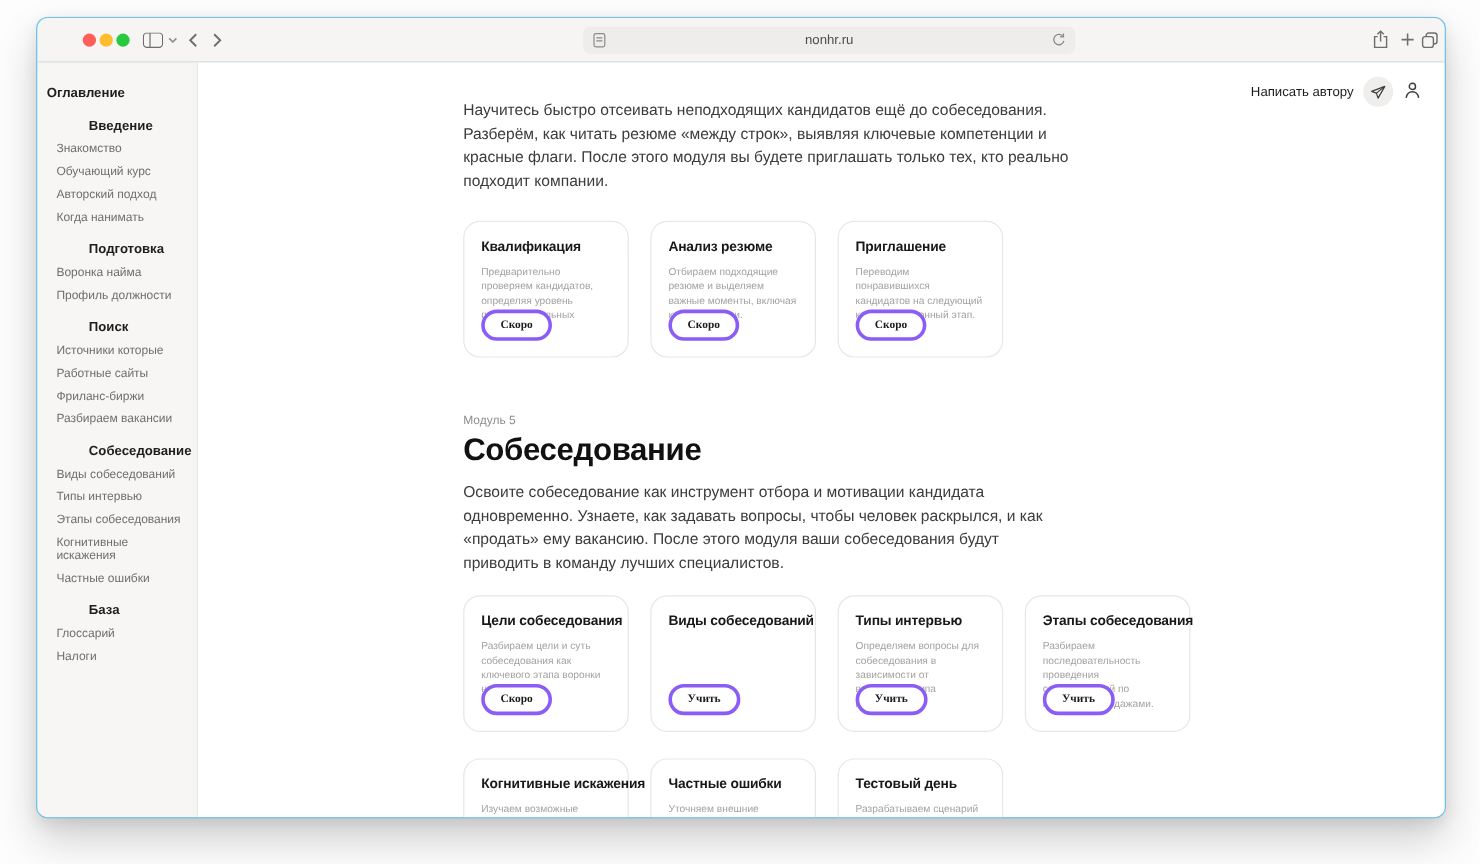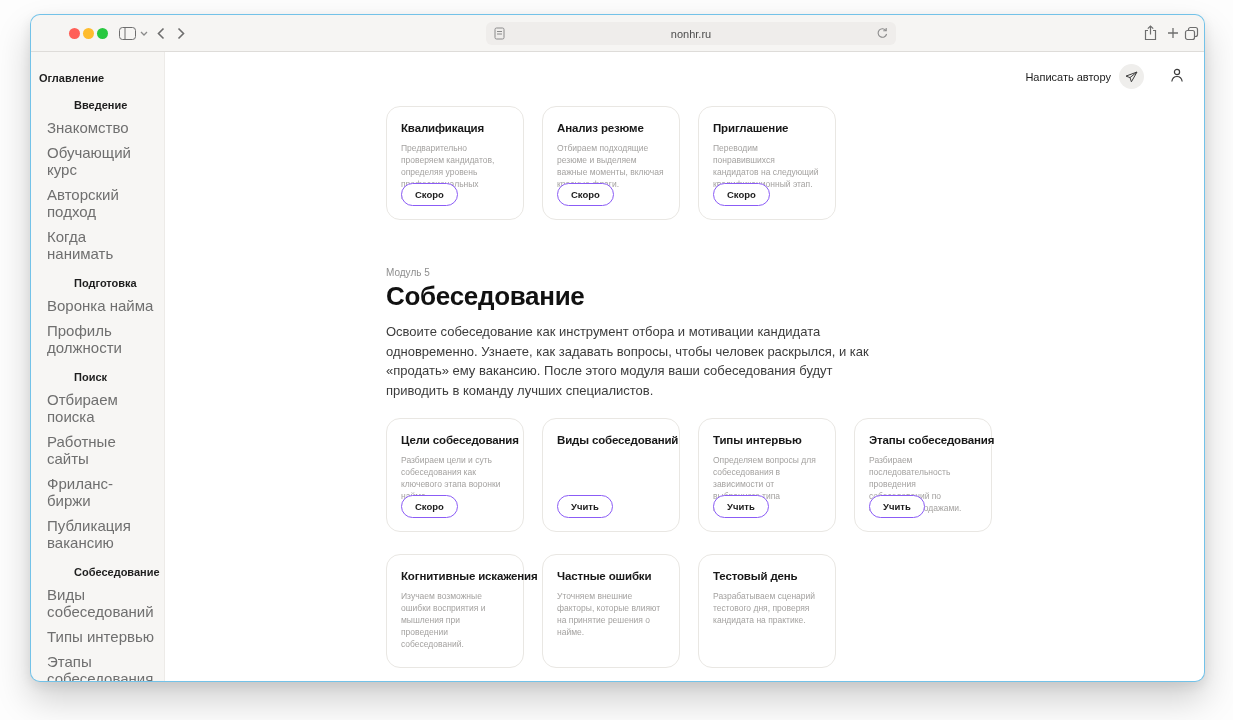--- a/index.html
+++ b/index.html
@@ -35,25 +35,25 @@
   .urlbar .lead-icon { position: absolute; left: 8px; top: 5px; }
   .urlbar .reload-icon { position: absolute; right: 8px; top: 5px; }
   
   .page { position: absolute; left: 0; top: 37px; right: 0; bottom: 0; display: flex; }
   .sidebar {
     width: 134px; background: #f7f6f4; border-right: 1px solid #edebe8;
     padding: 20px 8px 0 8px; flex-shrink: 0; overflow: hidden;
   }
   .toc-title { font-size: 11px; font-weight: bold; color: #1e1e1e; }
   .toc-group-label { font-size: 11px; font-weight: bold; color: #1e1e1e; margin-top: 15px; padding-left: 35px; }
-  .toc-item { font-size: 15px; color: #6f6f6f; margin-top: 8px; padding-left: 8px; cursor: pointer; }
+  .toc-item { font-size: 10px; color: #6f6f6f; margin-top: 8px; padding-left: 8px; cursor: pointer; }
   .main { flex: 1; background: #fff; position: relative; overflow: hidden; }
   
   .hdr-actions {
-    position: absolute; top: 12px; right: 20px; display: flex; align-items: center; gap: 26px;
+    position: absolute; top: 12px; right: 20px; display: flex; align-items: center; gap: 9px;
   }
   .write-author { display: flex; align-items: center; gap: 8px; cursor: pointer; background: none; border: none; }
   .write-author span.lbl { font-size: 11px; color: #1c1c1c; }
   .send-badge {
     width: 25px; height: 25px; border-radius: 50%; background: #efeeec;
     display: flex; align-items: center; justify-content: center;
   }
   .profile-btn { background: none; border: none; cursor: pointer; display: flex; align-items: center; }
   
   .content { padding: 30px 0 0 221px; }
@@ -66,23 +66,23 @@
   .row-2 { margin-top: 18px; }
   .row-3 { margin-top: 22px; }
   .card {
     position: relative; width: 138px; height: 114px; background: #fff;
     border: 1px solid #e9e7e3; border-radius: 14px; padding: 15px 14px;
   }
   .card-title { font-size: 11.5px; font-weight: bold; color: #181818; letter-spacing: -0.15px; white-space: nowrap; }
   .card-desc { margin-top: 8px; font-size: 8.5px; line-height: 12px; color: #a4a2a0; }
   .pill {
     position: absolute; left: 14px; bottom: 13px;
-    background: #fff; border: 1px solid #8b5cf6; border-radius: 999px;
+    background: #fff; border: 3px solid #8b5cf6; border-radius: 999px;
     padding: 5px 13px; font-size: 9.5px; font-weight: bold; color: #1c1c1c;
-    font-family: Liberation Sans, sans-serif; cursor: pointer;
+    font-family: Liberation Serif, serif; cursor: pointer;
   }
 </style>
 </head>
 <body>
 
 <div class="window">
 
   <div class="toolbar">
     <span class="dot" style="left:38px;background:#ff5f57"></span>
     <span class="dot" style="left:52px;background:#febc2e"></span>
@@ -171,24 +171,24 @@
       <div class="toc-item">Знакомство</div>
       <div class="toc-item">Обучающий курс</div>
       <div class="toc-item">Авторский подход</div>
       <div class="toc-item">Когда нанимать</div>
 
       <div class="toc-group-label">Подготовка</div>
       <div class="toc-item">Воронка найма</div>
       <div class="toc-item">Профиль должности</div>
 
       <div class="toc-group-label">Поиск</div>
-      <div class="toc-item">Отбираем поиска</div>
+      <div class="toc-item">Источники которые</div>
       <div class="toc-item">Работные сайты</div>
       <div class="toc-item">Фриланс-биржи</div>
-      <div class="toc-item">Публикация вакансию</div>
+      <div class="toc-item">Разбираем вакансии</div>
 
       <div class="toc-group-label">Собеседование</div>
       <div class="toc-item">Виды собеседований</div>
       <div class="toc-item">Типы интервью</div>
       <div class="toc-item">Этапы собеседования</div>
       <div class="toc-item">Когнитивные искажения</div>
       <div class="toc-item">Частные ошибки</div>
 
       <div class="toc-group-label">База</div>
       <div class="toc-item">Глоссарий</div>
@@ -210,20 +210,21 @@
           <span>
             <svg width="14" height="15" viewBox="0 0 14 15">
                 <circle cx="7" cy="4" r="2.6" fill="none" stroke="#3c3c3c" stroke-width="1.2"></circle>
                 <path d="M1.8 13.5 c0.6-3.4 2.9-5 5.2-5 s4.6 1.6 5.2 5" fill="none" stroke="#3c3c3c" stroke-width="1.2"></path>
               </svg>
           </span>
         </button>
       </div>
 
       <div class="content">
+        <p class="para">Научитесь быстро отсеивать неподходящих кандидатов ещё до собеседования. Разберём, как читать резюме «между строк», выявляя ключевые компетенции и красные флаги. После этого модуля вы будете приглашать только тех, кто реально подходит компании.</p>
 
         <div class="cards-row row-1">
           <div class="card">
             <div class="card-title">Квалификация</div>
             <div class="card-desc">Предварительно проверяем кандидатов, определяя уровень профессиональных компетенций.</div>
             <button class="pill">Скоро</button>
           </div>
           <div class="card">
             <div class="card-title">Анализ резюме</div>
             <div class="card-desc">Отбираем подходящие резюме и выделяем важные моменты, включая красные флаги.</div>

